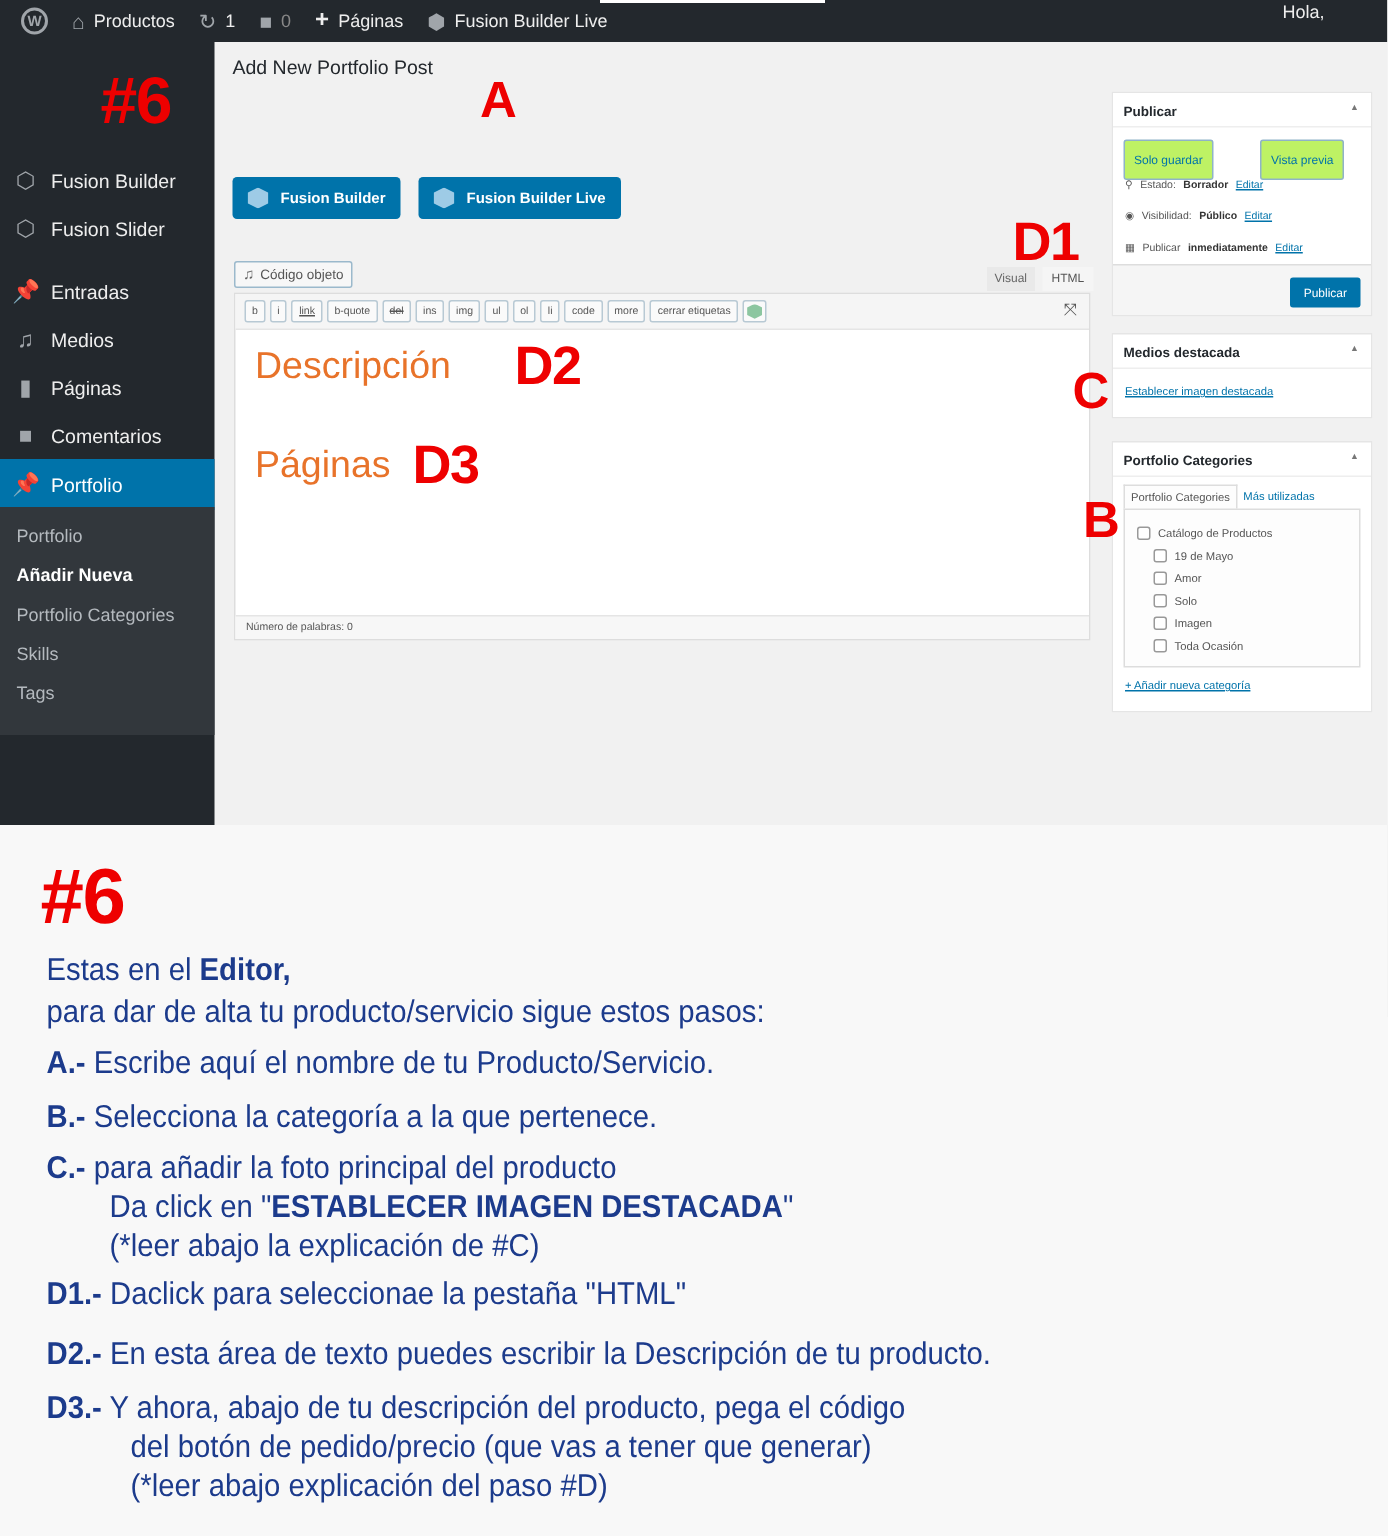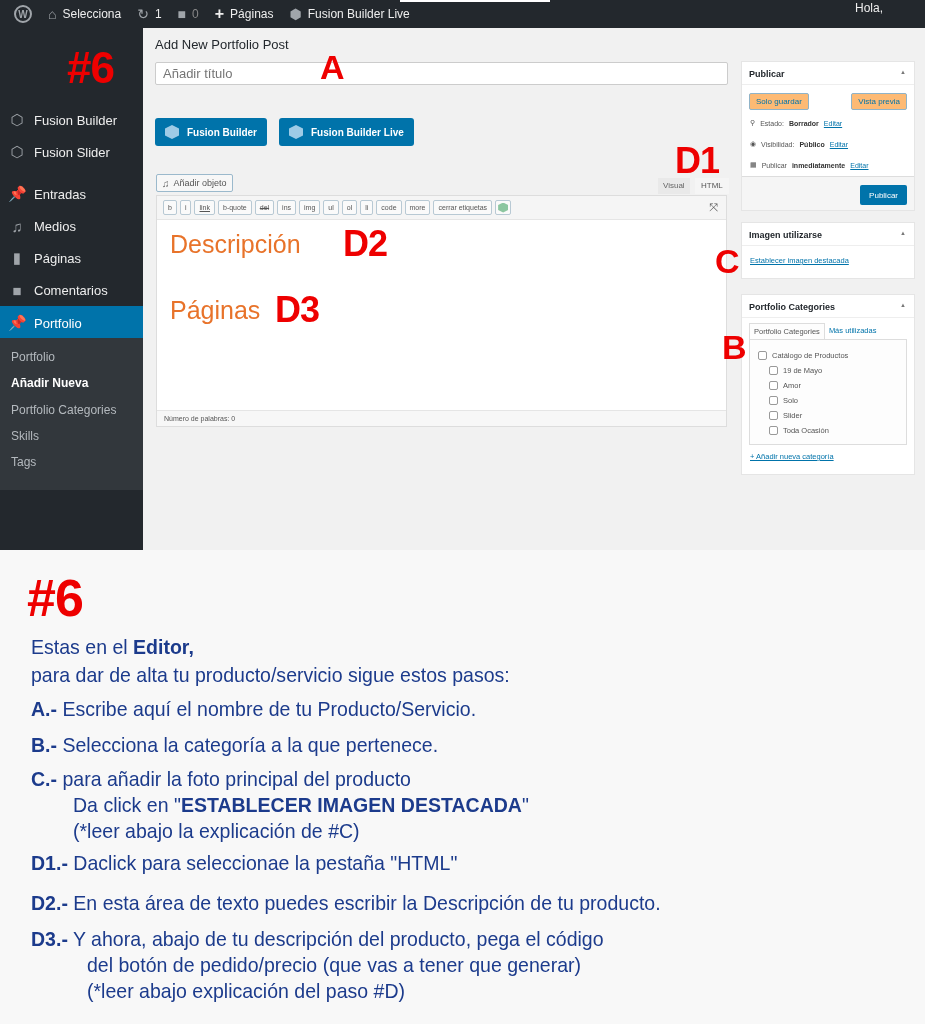--- a/index.html
+++ b/index.html
@@ -45,21 +45,21 @@
 
     .postbox { position: absolute; background: #fff; border: 1px solid #e5e5e5; }
     .postbox .hd { height: 23px; border-bottom: 1px solid #eee; font-size: 9px; font-weight: bold; color: #23282d; padding: 7px 7px; position: relative; }
     .postbox .hd .toggle { position: absolute; right: 8px; top: 7px; font-size: 6px; color: #777; font-weight: normal; }
     .excerpt-box { left: 155px; top: 441px; width: 573px; height: 86px; }
     .excerpt-box textarea { position: absolute; left: 7px; top: 30px; width: 558px; height: 36px; border: 1px solid #ccc; border-radius: 2px; resize: none; background: #fff; }
     .excerpt-help { position: absolute; left: 7px; top: 75px; font-size: 7px; color: #555; }
     .excerpt-help a { color: #0073aa; text-decoration: underline; }
 
     .publish-box { left: 741px; top: 61px; width: 174px; height: 150px; }
-    .wp-btn { position: absolute; height: 17px; border: 1px solid #8fb3c8; background: #fdba74; border-radius: 2px; font-size: 8px; color: #0073aa; display: flex; align-items: center; padding: 0 6px; }
+    .wp-btn { position: absolute; height: 27px; border: 1px solid #8fb3c8; background: #bef264; border-radius: 2px; font-size: 8px; color: #0073aa; display: flex; align-items: center; padding: 0 6px; }
     .meta-row { position: absolute; left: 8px; font-size: 7px; color: #555; display: flex; align-items: center; gap: 5px; }
     .meta-row b { color: #333; }
     .meta-row a { color: #0073aa; text-decoration: underline; }
     .pub-footer { position: absolute; left: 0; bottom: 0; width: 172px; height: 34px; background: #f5f5f5; border-top: 1px solid #ddd; }
     .pub-btn { position: absolute; right: 7px; top: 8px; height: 20px; background: #0073aa; color: #fff; border-radius: 2px; font-size: 8px; display: flex; align-items: center; padding: 0 9px; }
 
     .thumb-box { left: 741px; top: 222px; width: 174px; height: 57px; }
     .thumb-box a { position: absolute; left: 8px; top: 33px; font-size: 7.5px; color: #0073aa; text-decoration: underline; }
 
     .cat-box { left: 741px; top: 294px; width: 174px; height: 181px; }
@@ -80,21 +80,21 @@
 </head>
 <body>
 
 <div class="screen">
   <div class="adminbar">
     <div class="ab-item">
         <span class="wp-logo">W</span>
       </div>
     <div class="ab-item">
         <span class="ico">⌂</span>
-        <span>Selecciona</span>
+        <span>Productos</span>
       </div>
     <div class="ab-item">
         <span class="ico">↻</span>
         <span>1</span>
       </div>
     <div class="ab-item">
         <span class="ico">■</span>
         <span class="muted">0</span>
       </div>
     <div class="ab-item">
@@ -143,34 +143,33 @@
     <div class="submenu">
       <div class="sub-item" style="top:12px">Portfolio</div>
       <div class="sub-item current" style="top:38px">Añadir Nueva</div>
       <div class="sub-item" style="top:65px">Portfolio Categories</div>
       <div class="sub-item" style="top:91px">Skills</div>
       <div class="sub-item" style="top:117px">Tags</div>
     </div>
   </div>
 
   <div class="page-title">Add New Portfolio Post</div>
-  <input class="title-input" placeholder="Añadir título" style="">
 
   <div class="fb-btn" style="left:155px">
       <span class="hex"></span>
       <span>Fusion Builder</span>
     </div>
   <div class="fb-btn" style="left:279px">
       <span class="hex"></span>
       <span>Fusion Builder Live</span>
     </div>
 
   <div class="add-media">
       <span style="color:#666;font-size:10px">♫</span>
-      <span>Añadir objeto</span>
+      <span>Código objeto</span>
     </div>
   <div class="tab-visual">Visual</div>
   <div class="tab-html">HTML</div>
 
   <div class="editor">
     <div class="qt-toolbar">
       <span class="qt-btn">b</span>
       <span class="qt-btn">i</span>
       <span class="qt-btn link">link</span>
       <span class="qt-btn">b-quote</span>
@@ -190,21 +189,21 @@
     </div>
     <div class="ed-text" style="top:34px">Descripción</div>
     <div class="ed-text" style="top:100px">Páginas</div>
     <div class="wordcount">Número de palabras: 0</div>
   </div>
 
 
   <div class="postbox publish-box">
     <div class="hd"><span>Publicar</span><span class="toggle">▲</span></div>
     <div class="wp-btn" style="left:7px;top:31px">Solo guardar</div>
-    <div class="wp-btn" style="right:7px;top:31px">Vista previa</div>
+    <div class="wp-btn" style="right:18px;top:31px">Vista previa</div>
     <div class="meta-row" style="top:57px">
         <span>⚲</span>
         <span>Estado:</span>
         <b>Borrador</b>
         <a>Editar</a>
       </div>
     <div class="meta-row" style="top:78px">
         <span>◉</span>
         <span>Visibilidad:</span>
         <b>Público</b>
@@ -215,21 +214,21 @@
         <span>Publicar</span>
         <b>inmediatamente</b>
         <a>Editar</a>
       </div>
     <div class="pub-footer">
       <div class="pub-btn">Publicar</div>
     </div>
   </div>
 
   <div class="postbox thumb-box">
-    <div class="hd"><span>Imagen utilizarse</span><span class="toggle">▲</span></div>
+    <div class="hd"><span>Medios destacada</span><span class="toggle">▲</span></div>
     <a>Establecer imagen destacada</a>
   </div>
 
   <div class="postbox cat-box">
     <div class="hd"><span>Portfolio Categories</span><span class="toggle">▲</span></div>
     <div class="cat-tabs">
       <span class="cat-tab active">Portfolio Categories</span>
       <span class="cat-tab other">Más utilizadas</span>
     </div>
     <div class="cat-list">
@@ -244,21 +243,21 @@
       <label class="cat-item" style="left:19px;top:41px">
           <span class="cb"></span>
           <span>Amor</span>
         </label>
       <label class="cat-item" style="left:19px;top:56px">
           <span class="cb"></span>
           <span>Solo</span>
         </label>
       <label class="cat-item" style="left:19px;top:71px">
           <span class="cb"></span>
-          <span>Slider</span>
+          <span>Imagen</span>
         </label>
       <label class="cat-item" style="left:19px;top:86px">
           <span class="cb"></span>
           <span>Toda Ocasión</span>
         </label>
     </div>
     <a class="cat-add">+ Añadir nueva categoría</a>
   </div>
 
   <div class="red-ann" style="left:67px;top:46px;font-size:44px">#6</div>

